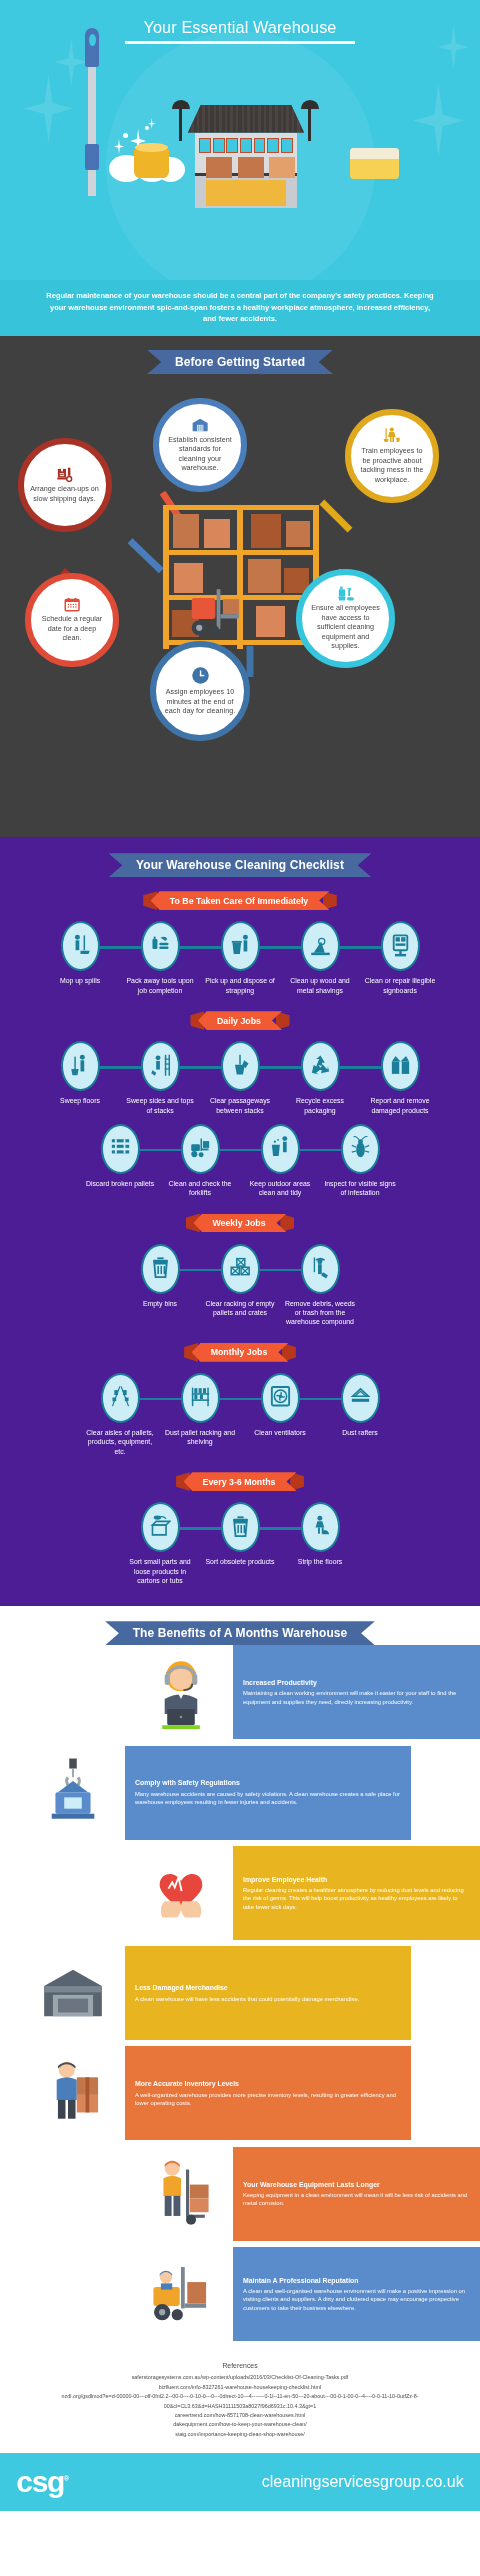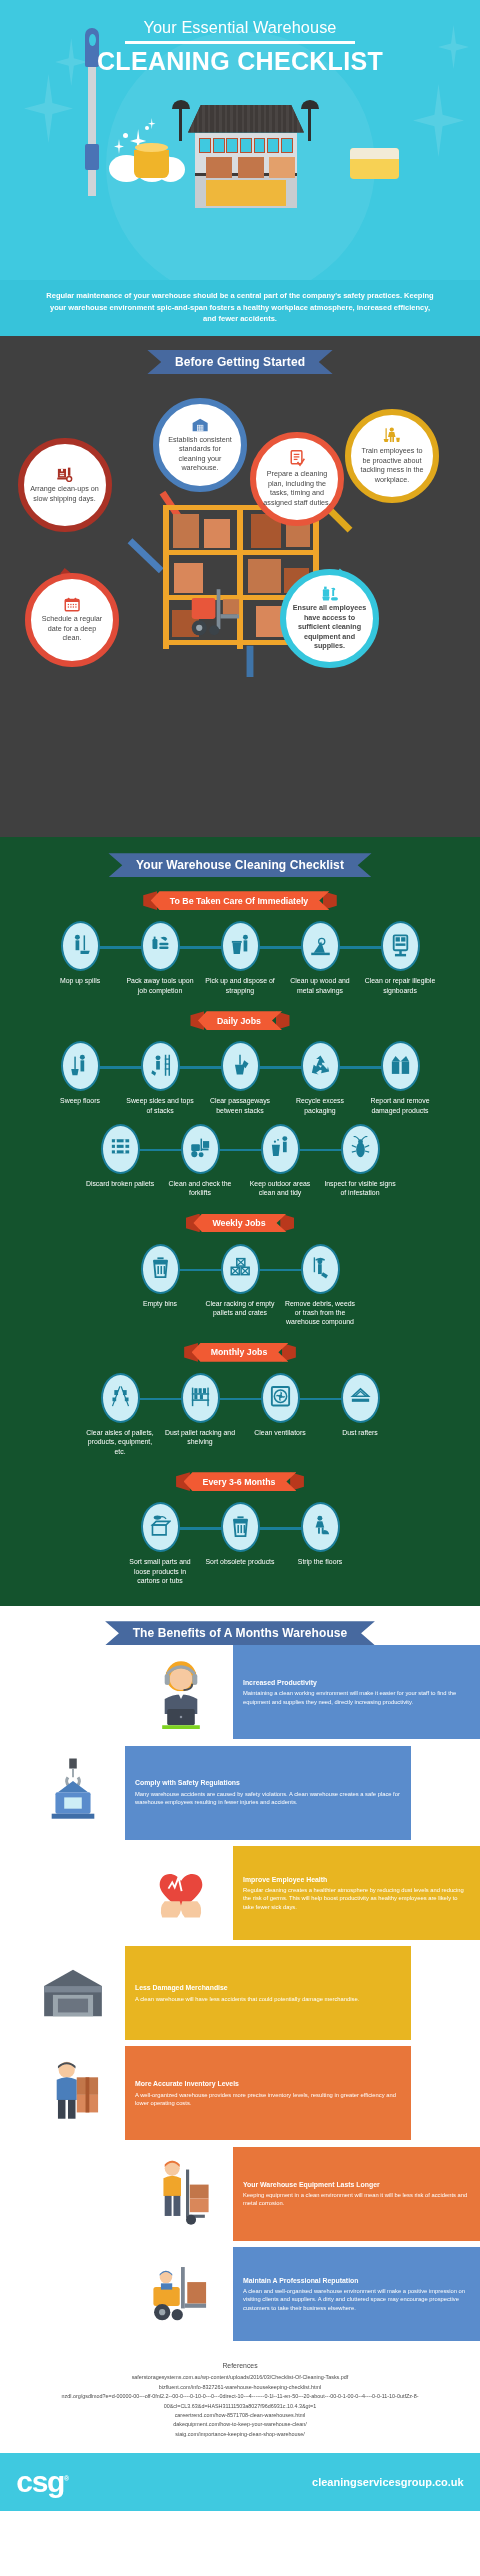--- a/index.html
+++ b/index.html
@@ -122,21 +122,21 @@
   }
   .bubble .bi { margin-bottom:2.5px; }
 
   .shelf { position:absolute; left:163px; top:122px; width:156px; height:144px; }
   .shelf .post { position:absolute; width:6.3px; height:144px; background:#f0a52a; }
   .shelf .beam { position:absolute; height:5.6px; background:#f0a52a; left:0; width:156px; }
   .shelf .box { position:absolute; background:#c2764a; }
   .forklift { position:absolute; left:188px; top:206px; width:81px; height:54px; }
 
   
-  .teal-sec { background:#14532d; padding:16.3px 0 21px 0; }
+  .teal-sec { background:#4c1d95; padding:16.3px 0 21px 0; }
   .items-row { display:flex; justify-content:center; align-items:flex-start; margin-top:12.5px; position:relative; }
   .item { width:80px; text-align:center; position:relative; }
   .oval {
     width:39px; height:50px; border-radius:50%;
     background:#cdeef6; border:2.5px solid #1b7e9a;
     margin:0 auto 5px auto; position:relative;
     display:flex; align-items:center; justify-content:center;
   }
   .item-label { color:#fff; font-size:6.9px; line-height:1.35; padding:0 3.8px; }
   .connector {
@@ -153,38 +153,37 @@
   .ben-text h4 { font-size:6.9px; margin-bottom:1.3px; }
 
   
   .refs { background:#fff; text-align:center; padding:8.8px 6.3px 13.8px 6.3px; color:#4b4b4b; }
   .refs .ref-title { font-size:6.9px; margin-bottom:3.8px; }
   .refs .ref { font-size:5.4px; line-height:1.75; }
 
   .footer { background:#3fc9e0; height:58px; display:flex; align-items:center; justify-content:space-between; padding:0 16.3px; }
   .logo { color:#fff; font-size:30px; font-weight:bold; letter-spacing:-1.3px; position:relative; }
   .logo sup { font-size:6.9px; vertical-align:super; letter-spacing:0; }
-  .site { color:#fff; font-size:11px;font-weight:bold; }
+  .site { color:#fff; font-size:16px; }
 </style>
 </head>
 <body>
 
 <div class="page">
 
   <div class="hero">
     <div class="bg-circle"></div>
     <div class="spark" style="left:24px;top:74px;width:49px;height:69px;"></div>
     <div class="spark" style="left:55px;top:38px;width:32.5px;height:48px;"></div>
     <div class="spark" style="left:413px;top:84px;width:51px;height:73px;"></div>
     <div class="spark" style="left:438px;top:25px;width:31px;height:44px;"></div>
 
     <div class="hero-title-wrap">
       <div class="hero-sub">Your Essential Warehouse</div>
       <div class="hero-rule"></div>
-      <div class="hero-main">CLEANING CHECKLIST</div>
     </div>
 
     <div class="illus">
       <div class="mop-handle"></div>
       <div class="mop-head"></div>
       <div class="mop-grip"></div>
 
       <div class="foam">
         <i style="left:3.8px;top:17.5px;width:35px;height:27.5px;"></i>
         <i style="left:27.5px;top:8.8px;width:38px;height:36px;"></i>
@@ -282,30 +281,20 @@
           <rect x="9" y="15" width="2" height="2" fill="#4a7ebb"></rect>
             <rect x="12" y="15" width="2" height="2" fill="#4a7ebb"></rect>
             <rect x="15" y="15" width="2" height="2" fill="#4a7ebb"></rect>
           <rect x="9" y="18" width="2" height="2" fill="#4a7ebb"></rect>
             <rect x="12" y="18" width="2" height="2" fill="#4a7ebb"></rect>
             <rect x="15" y="18" width="2" height="2" fill="#4a7ebb"></rect>
         </svg>
         <span>Establish consistent standards for cleaning your warehouse.</span>
       </div>
 
-      <div class="bubble" style="left:250px;top:49px;width:94px;height:94px;border:6.9px solid #e8563a;">
-        <svg class="bi" width="15" height="16.3" viewBox="0 0 24 26">
-          <rect x="2" y="1" width="17" height="21" rx="2" fill="none" stroke="#e8563a" stroke-width="2.4"></rect>
-          <rect x="6" y="6" width="9" height="2" fill="#e8563a"></rect>
-          <rect x="6" y="10" width="9" height="2" fill="#e8563a"></rect>
-          <rect x="6" y="14" width="6" height="2" fill="#e8563a"></rect>
-          <path d="M12 19 L16 24 L23 14" fill="none" stroke="#e8563a" stroke-width="2.6"></path>
-        </svg>
-        <span>Prepare a cleaning plan, including the tasks, timing and assigned staff duties.</span>
-      </div>
 
       <div class="bubble" style="left:17.5px;top:55px;width:94px;height:94px;border:6.9px solid #a93226;">
         <svg class="bi" width="16.3" height="15" viewBox="0 0 26 24">
           <rect x="3" y="3" width="13" height="14" fill="#a93226"></rect>
           <rect x="8" y="3" width="3" height="4" fill="#fff"></rect>
           <rect x="6" y="10" width="7" height="1.6" fill="#fff"></rect>
           <rect x="6" y="13" width="7" height="1.6" fill="#fff"></rect>
           <rect x="19" y="1" width="4" height="13" fill="#a93226"></rect>
           <rect x="2" y="17" width="16" height="3" fill="#a93226"></rect>
           <circle cx="21" cy="19" r="4" fill="none" stroke="#a93226" stroke-width="2.4"></circle>
@@ -339,32 +328,40 @@
               <rect x="18" y="11" width="2" height="2"></rect>
             <rect x="6" y="15" width="2" height="2"></rect>
               <rect x="10" y="15" width="2" height="2"></rect>
               <rect x="14" y="15" width="2" height="2"></rect>
               <rect x="18" y="15" width="2" height="2"></rect>
           </g>
         </svg>
         <span>Schedule a regular date for a deep clean.</span>
       </div>
 
-      <div class="bubble" style="left:280px;top:186px;width:99px;height:99px;border:6.9px solid #35c6dd;font-weight:bold;">
+      <div class="bubble" style="left:296px;top:186px;width:99px;height:99px;border:6.9px solid #35c6dd;">
         <svg class="bi" width="17.5" height="15" viewBox="0 0 28 24">
           <rect x="3" y="5" width="10" height="12" rx="1.6" fill="#35c6dd"></rect>
           <rect x="5" y="1" width="4" height="4" fill="#35c6dd"></rect>
           <path d="M16 4 q5 -3 7 1 l-2 2 z" fill="#35c6dd"></path>
           <rect x="18" y="6" width="3" height="10" fill="#35c6dd"></rect>
           <path d="M2 17 h12 l-1.5 6 h-9 z" fill="#35c6dd"></path>
           <rect x="16" y="18" width="11" height="5" rx="2.5" fill="#35c6dd"></rect>
         </svg>
         <span>Ensure all employees have access to sufficient cleaning equipment and supplies.</span>
       </div>
 
+      <div class="bubble" style="left:150px;top:258px;width:100px;height:100px;border:6.9px solid #3f74a8;">
+        <svg class="bi" width="19" height="19" viewBox="0 0 30 30">
+          <circle cx="15" cy="15" r="13" fill="#3f74a8"></circle>
+          <rect x="14" y="7" width="2.2" height="9" fill="#fff"></rect>
+          <rect x="14" y="14" width="7" height="2.2" fill="#fff"></rect>
+        </svg>
+        <span>Assign employees 10 minutes at the end of each day for cleaning.</span>
+      </div>
 
     </div>
   </div>
 
   <div class="teal-sec">
     <div class="ribbon-wrap">
       <div class="ribbon">Your Warehouse Cleaning Checklist</div>
     </div>
     <div id="checklist-groups">
         <div class="tag-wrap" style="margin-top: 13.8px;"><span class="tag-holder"><span class="fold-l" style="position:absolute;left:-7.5px;top:0;width:13.8px;height:100%;background:#b9381c;clip-path:polygon(0 22%,100% 0,100% 100%,0 78%);"></span><span class="fold-r" style="position:absolute;right:-7.5px;top:0;width:13.8px;height:100%;background:#b9381c;clip-path:polygon(0 0,100% 22%,100% 78%,0 100%);"></span><span class="tag left-notch">To Be Taken Care Of Immediately</span></span></div>

